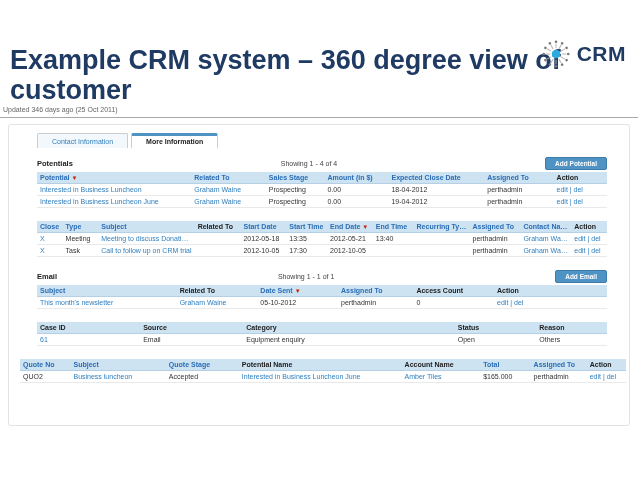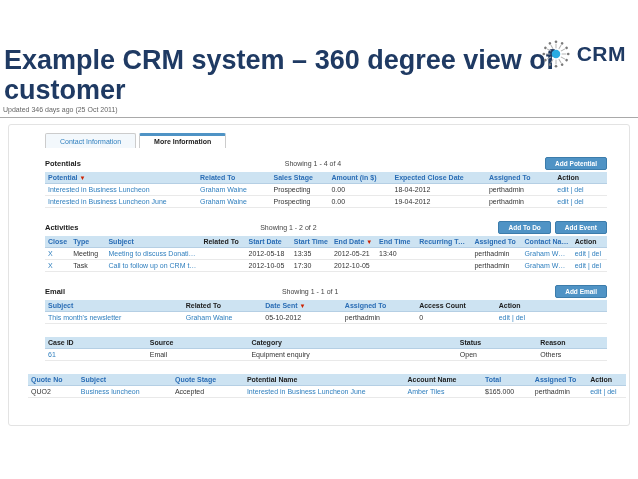--- a/index.html
+++ b/index.html
@@ -3,32 +3,32 @@
 <meta charset="utf-8">
 <style>
   html,body { margin:0; padding:0; background:#fff; font-family:"Liberation Sans",sans-serif; }
   .slide { position:relative; width:638px; height:479px; background:#ffffff; overflow:hidden; }
 
   
   .logo { position:absolute; top:5px; right:12px; display:flex; align-items:center; gap:5px;margin-top:32px; }
   .logo-text { font-size:21px; font-weight:bold; color:var(--title,#1f3a63); letter-spacing:.5px; }
 
   
-  .title { margin:46px 0 0 0; padding-left:4px; width:600px; font-size:27px; line-height:1.1;
+  .title { margin:46px 0 0 0; padding-left:10px; width:600px; font-size:27px; line-height:1.1;
            font-weight:bold; color:var(--title,#1f3a63); }
 
   
   .crumb { margin:6px 0 0 3px; font-size:9px; font-weight:bold; color:#3a3a3a; }
   .code { color:var(--code,#c422c4); margin-right:3px; }
   .updated { margin:1px 0 0 3px; font-size:7px; color:#666; }
   hr.rule { border:none; border-top:1px solid #a9a9a9; margin:4px 0 0 0; }
 
   
   .panel { margin:6px 8px 0 8px; border:1px solid #e3e3e3; border-radius:3px;
-           min-height:302px; padding:8px 0 6px 16px; box-sizing:border-box; background:#fff; }
+           min-height:302px; padding:8px 0 6px 8px; box-sizing:border-box; background:#fff; }
   .tabbar { display:flex; gap:3px; margin-left:20px; }
   .tab { font-size:7px; padding:4px 14px 3px 14px; border:1px solid #ccc; border-bottom:none;
          color:var(--link,#2f7fbe); background:#f3f8fc; border-radius:2px 2px 0 0; cursor:default; }
   .tab.active { background:#fff; color:#222; font-weight:bold; border-top:3px solid var(--accent,#4f93c5); padding-top:2px; }
 
   .sections { margin-top:9px; }
   .section { margin:0 22px 13px 20px; }
   .section.wide { margin-left:3px; margin-right:3px; }
 
   .sec-head { display:flex; align-items:center; margin-bottom:2px; min-height:13px; }
@@ -136,28 +136,20 @@
                 <td class="td-plain">Prospecting</td>
                 <td class="td-plain">0.00</td>
                 <td class="td-plain">19-04-2012</td>
                 <td class="td-plain">perthadmin</td>
                 <td class="td-link">edit | del</td>
               </tr>
             </tbody>
           </table>
         </div>
         <div class="section">
-          <div class="sec-head">
-            <span class="sec-title">Activities</span>
-            <span class="sec-showing">Showing 1 - 2 of 2</span>
-            <span class="sec-btns">
-              <span class="btn">Add To Do</span>
-              <span class="btn">Add Event</span>
-            </span>
-          </div>
           <table class="tbl">
             <thead>
               <tr class="hrow">
                 <th class="th-sort" style="width: 4%;">Close</th>
                 <th class="th-sort" style="width: 6%;">Type</th>
                 <th class="th-sort" style="width: 18%;">Subject</th>
                 <th class="th-plain" style="width: 8%;">Related To</th>
                 <th class="th-sort" style="width: 8%;">Start Date</th>
                 <th class="th-sort" style="width: 7%;">Start Time</th>
                 <th class="th-sort" style="width: 8%;">End Date<span class="arrow">▼</span></th>

